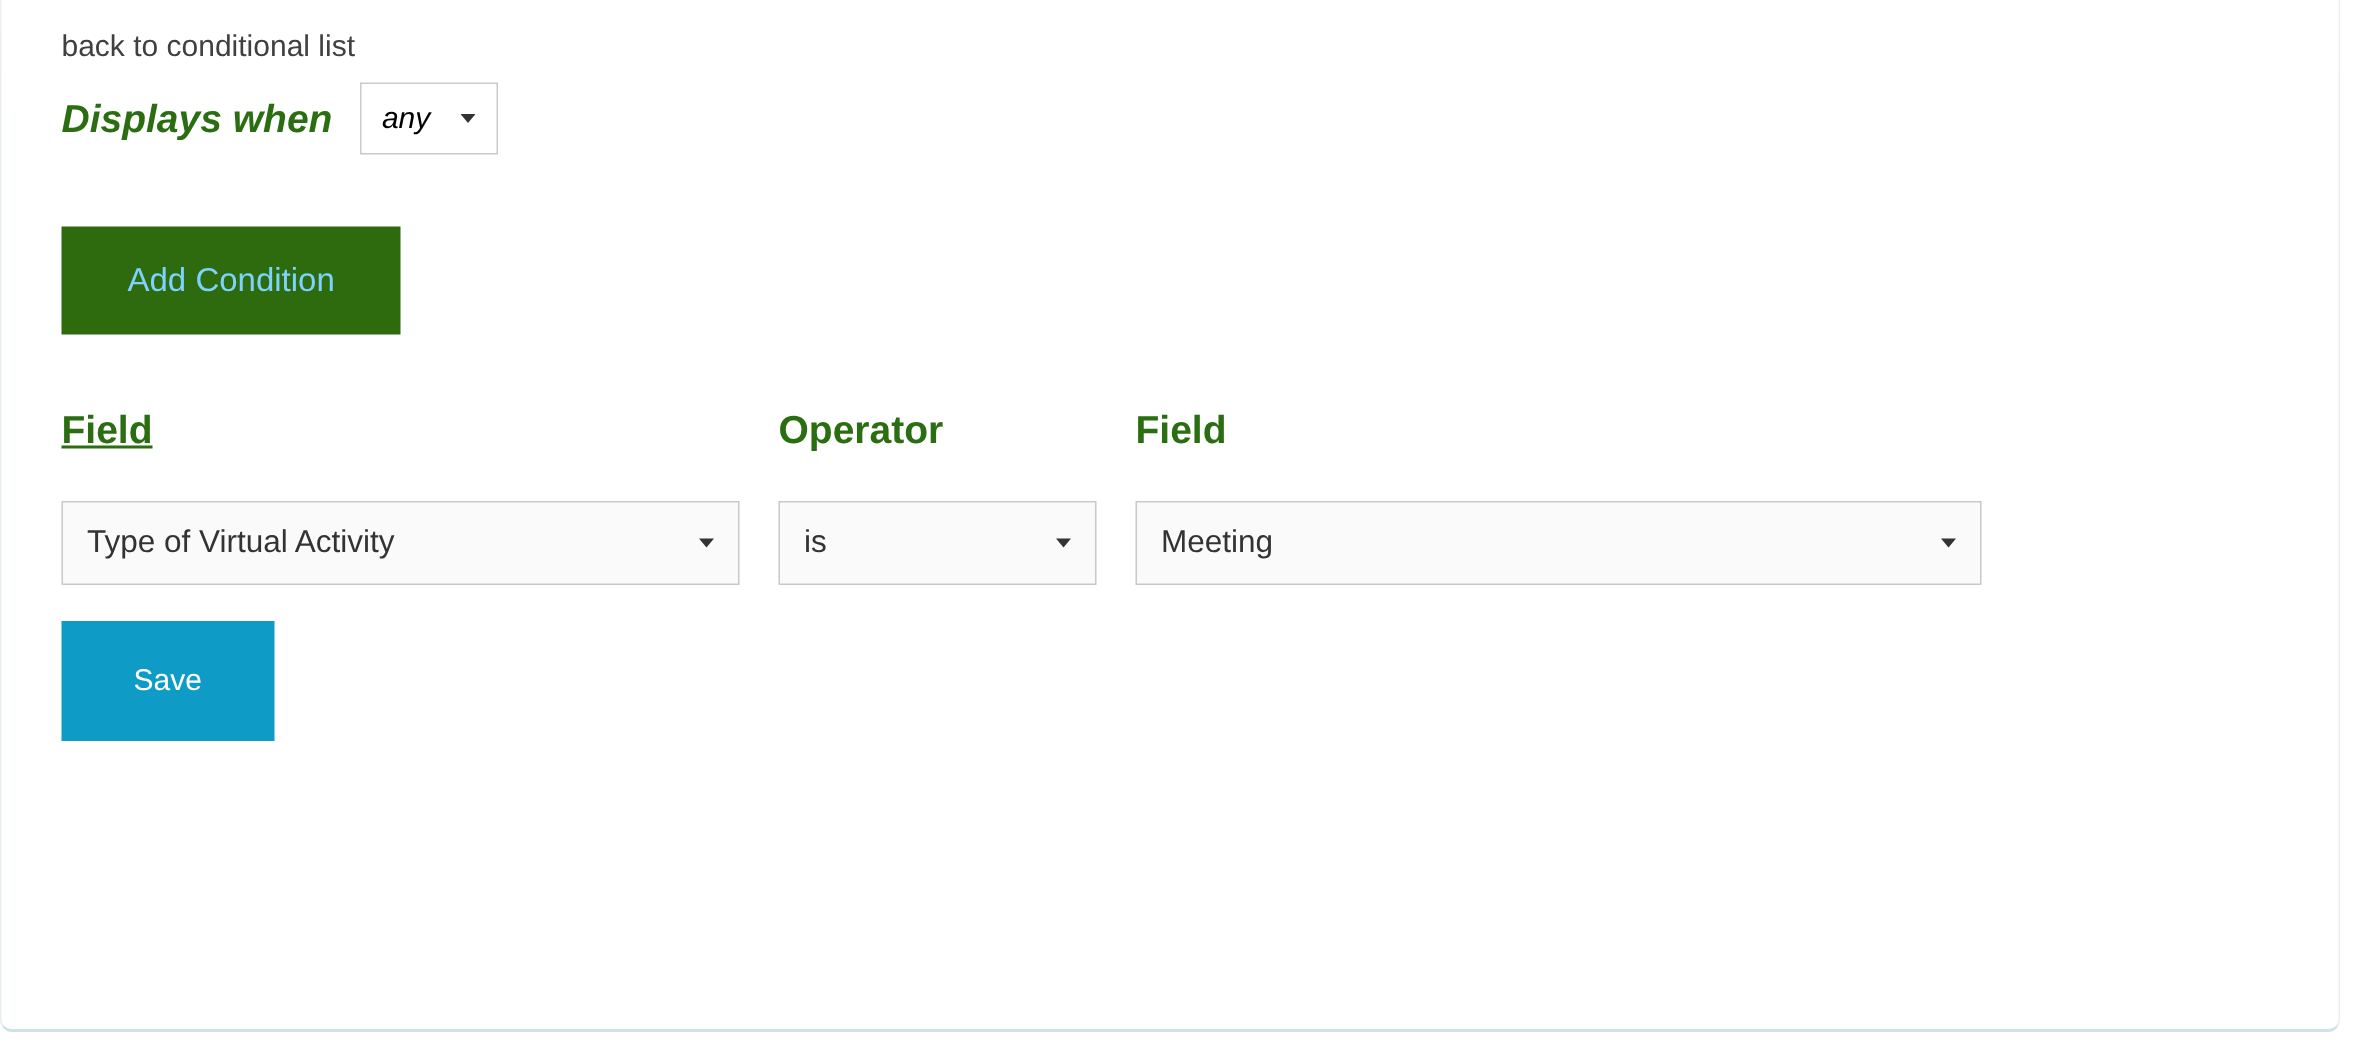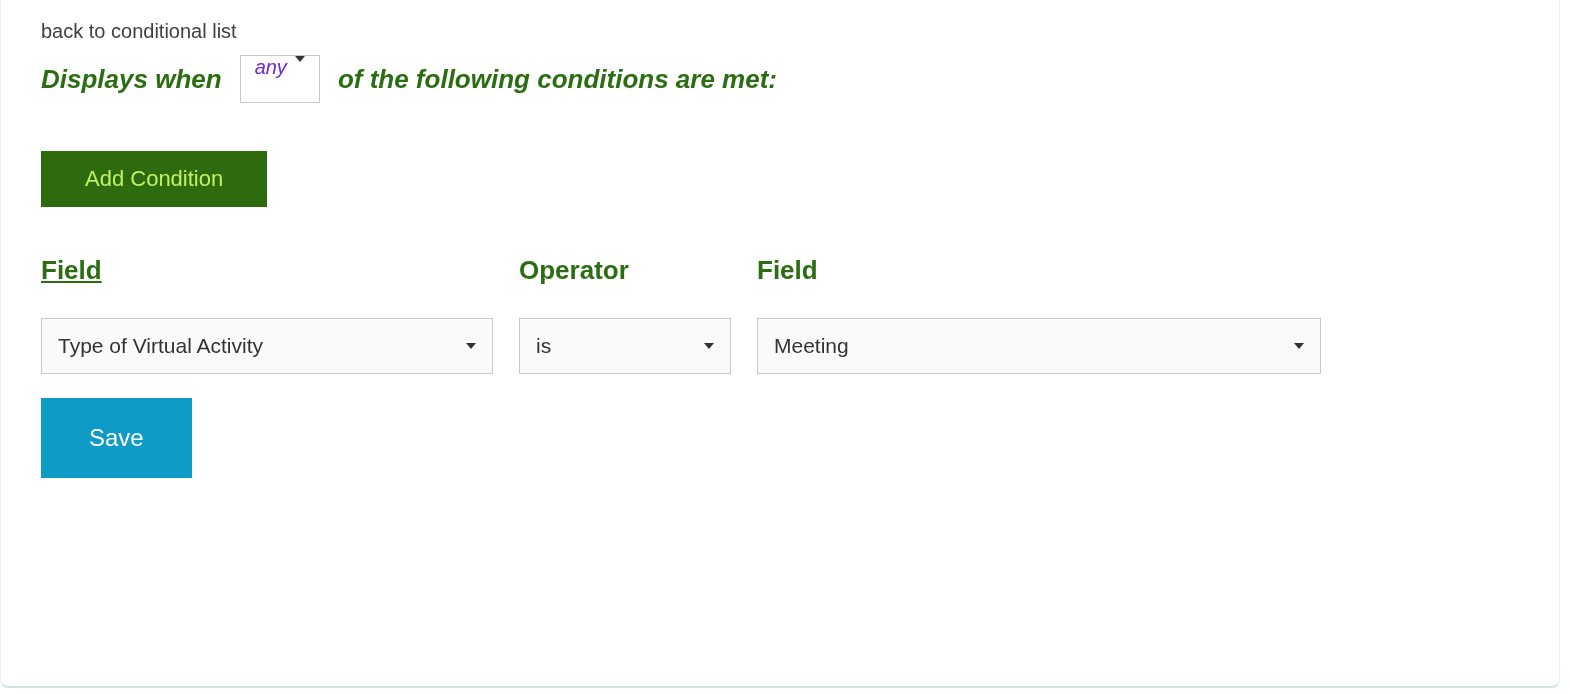--- a/index.html
+++ b/index.html
@@ -40,45 +40,46 @@
       margin-bottom: 48px;
       font-style: italic;
     }
     .sentence-text {
       color: #2a6e11;
       font-size: 26px;
       font-weight: 700;
     }
     .inline-select {
       display: flex;
-      gap: 8px;
+      align-items: center;
+      gap: 20px;
       height: 48px;
       padding: 0 14px;
       background: #fff;
       border: 1px solid #c9c9c9;
       font-size: 20px;
-      color: #6d28d9;
+      color: #000000;
       cursor: pointer;
     }
     .caret {
       display: inline-block;
       width: 0;
       height: 0;
       border-left: 5px solid transparent;
       border-right: 5px solid transparent;
       border-top: 6px solid #333;
     }
     .add-btn {
       display: inline-flex;
       align-items: center;
       justify-content: center;
-      height: 56px;
+      height: 72px;
       padding: 0 44px;
       background: #2e6b0f;
-      color: #bef264;
+      color: #7dd3fc;
       font-size: 22px;
       border: none;
       cursor: pointer;
       margin-bottom: 48px;
     }
     .columns-header {
       display: flex;
       gap: 26px;
       margin-bottom: 32px;
     }
@@ -111,39 +112,38 @@
     .col-op { width: 212px; }
     .col-value { width: 564px; }
     .save-btn {
       display: inline-flex;
       align-items: center;
       justify-content: center;
       height: 80px;
       padding: 0 48px;
       background: #0e9bc6;
       color: #fff;
-      font-size: 24px;
+      font-size: 20px;
       border: none;
       cursor: pointer;
     }
   </style>
 </head>
 <body>
 
 <div class="panel">
 
   <a class="back-link">back to conditional list</a>
 
   <div class="sentence-row">
     <span class="sentence-text">Displays when</span>
     <div class="inline-select">
       <span>any</span>
       <span class="caret"></span>
     </div>
-    <span class="sentence-text">of the following conditions are met:</span>
   </div>
 
   <button class="add-btn">Add Condition</button>
 
   <div class="columns-header">
     <div class="col-field-h col-heading">Field</div>
     <div class="col-op-h col-heading">Operator</div>
     <div class="col-value-h col-heading">Field</div>
   </div>
 

